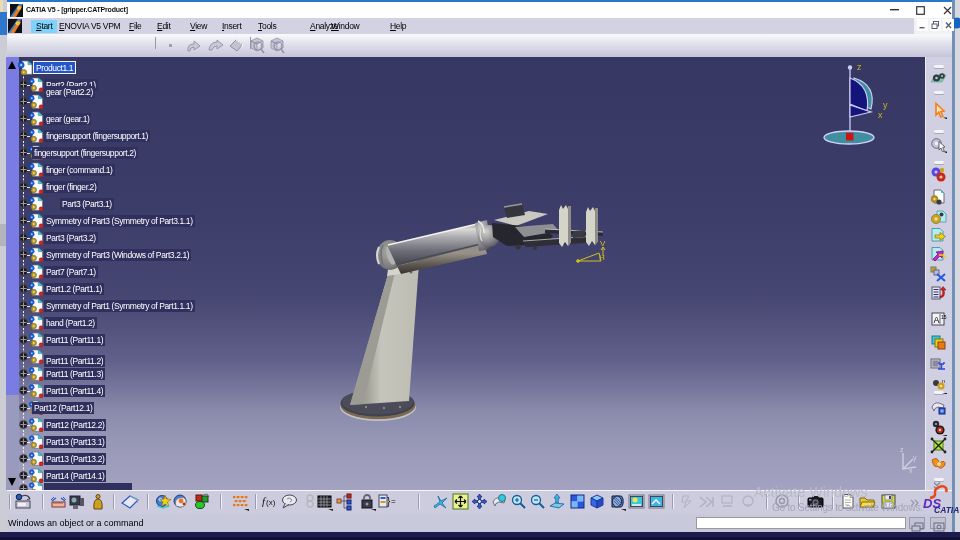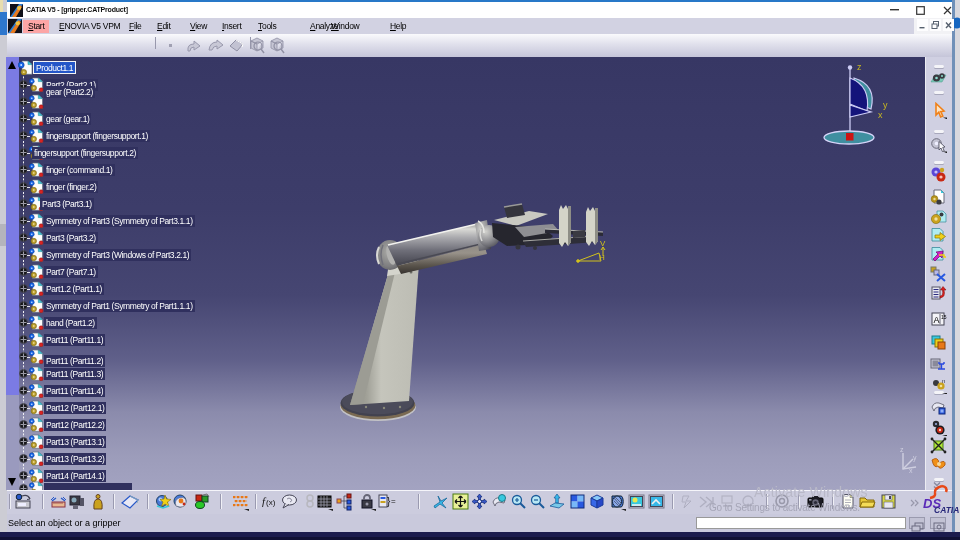--- a/index.html
+++ b/index.html
@@ -26,21 +26,21 @@
 #botbar{left:7px;top:490px;width:945px;height:24px;background:#ccccde;border-top:1px solid #f5f5fa}
 #statusbar{left:7px;top:514px;width:945px;height:18px;background:#c9c9dc}
 #statusbar .txt{left:1px;top:4px;font-size:9px;color:#000}
 #statusbar .inp{left:689px;top:2.5px;width:210px;height:12px;background:#fff;border:1px solid #999}
 #statusbar .sbtn{top:2.5px;width:16px;height:12px;background:#c2c2d4;border:1px solid #9a9aae}
 #botstrip{left:0;top:532px;width:960px;height:8px;background:#1b1b4d;border-bottom:3px solid #101034}
 .tlabel{position:absolute;white-space:nowrap;background:#30305e;color:#fff;font-size:8.5px;letter-spacing:-.4px;line-height:12px;padding:0 2px;height:12px}
 .ticon{position:absolute;width:15px;height:15px}
 .texp{position:absolute;width:9px;height:9px}
 #wm1{left:754px;top:484px;font-size:14px;color:#b9b9c8;letter-spacing:.2px}
-#wm2{left:709px;top:502px;font-size:10px;color:#a5a5b6;letter-spacing:-.2px}
+#wm2{left:772px;top:502px;font-size:10px;color:#a5a5b6;letter-spacing:-.2px}
 .ri{position:absolute;left:5px;width:17px;height:17px}
 .grip{position:absolute;left:8px;width:10px;height:2.5px;border-radius:2px;background:#f4f4f8;box-shadow:0 1px 0 #a8a8bc}
 .bi{position:absolute;height:18px}
 .bsep{position:absolute;top:3px;width:1px;height:15px;background:#9a9ab0;box-shadow:1px 0 0 #f0f0f6}
 </style></head>
 <body>
 <div id="stage">
 <svg width="0" height="0" style="position:absolute">
       <defs>
 <g id="pt">
@@ -93,21 +93,21 @@
         <path d="M1,1 L8,8 M8,1 L1,8" stroke="#333" stroke-width="1.2"></path>
       </svg>
 </div>
 <div class="abs" id="menubar">
   <svg class="abs" style="left:1px;top:1px;width:14px;height:14px" viewBox="0 0 13 13">
         <rect width="13" height="13" fill="#101018"></rect>
         <path d="M0 13 L9 0 L13 0 L4 13 Z" fill="#2d7dd2"></path>
         <path d="M2 13 L10 1 L12 3 L6 13 Z" fill="#e87a1e"></path>
         <circle cx="9" cy="4" r="2" fill="#f5c23c"></circle>
       </svg>
-  <div class="m" style="left:16px;background:#fca5a5;padding:0 5px"><u>S</u>tart</div>
+  <div class="m" style="left:24px;background:#7dd3fc;padding:0 5px"><u>S</u>tart</div>
   <div class="m" style="left:52px"><u>E</u>NOVIA V5 VPM</div>
   <div class="m" style="left:122px"><u>F</u>ile</div>
   <div class="m" style="left:150px"><u>E</u>dit</div>
   <div class="m" style="left:183px"><u>V</u>iew</div>
   <div class="m" style="left:215px"><u>I</u>nsert</div>
   <div class="m" style="left:251px"><u>T</u>ools</div>
   <div class="m" style="left:303px"><u>A</u>nalyze</div>
   <div class="m" style="left:324px"><u>W</u>indow</div>
   <div class="m" style="left:383px"><u>H</u>elp</div>
 </div>
@@ -332,21 +332,21 @@
         <use href="#pt"></use>
       </svg>
 <div class="tlabel" style="left:44px;top:180.5px">finger (finger.2)</div>
 <svg class="texp abs" style="left:18.5px;top:199.0px">
         <use href="#xp"></use>
       </svg>
 <div class="abs" style="left:27px;top:203.5px;width:3px;height:1px;background:#e8e8ee"></div>
 <svg class="ticon abs" style="left:29px;top:196.0px">
         <use href="#pt"></use>
       </svg>
-<div class="tlabel" style="left:40px;top:197.5px">Part3 (Part3.1)</div>
+<div class="tlabel" style="left:60px;top:197.5px">Part3 (Part3.1)</div>
 <svg class="texp abs" style="left:18.5px;top:216.0px">
         <use href="#xp"></use>
       </svg>
 <div class="abs" style="left:27px;top:220.5px;width:3px;height:1px;background:#e8e8ee"></div>
 <svg class="ticon abs" style="left:29px;top:213.0px">
         <use href="#pt"></use>
       </svg>
 <div class="tlabel" style="left:44px;top:214.5px">Symmetry of Part3 (Symmetry of Part3.1.1)</div>
 <svg class="texp abs" style="left:18.5px;top:233.0px">
         <use href="#xp"></use>
@@ -428,21 +428,21 @@
         <use href="#pt"></use>
       </svg>
 <div class="tlabel" style="left:44px;top:384.5px">Part11 (Part11.4)</div>
 <svg class="texp abs" style="left:18.5px;top:403.0px">
         <use href="#xp"></use>
       </svg>
 <div class="abs" style="left:27px;top:407.5px;width:3px;height:1px;background:#e8e8ee"></div>
 <svg class="ticon abs" style="left:29px;top:400.0px">
         <use href="#pt"></use>
       </svg>
-<div class="tlabel" style="left:44px;top:401.5px">Part12 (Part12.1)</div>
+<div class="tlabel" style="left:32px;top:401.5px">Part12 (Part12.1)</div>
 <svg class="texp abs" style="left:18.5px;top:420.0px">
         <use href="#xp"></use>
       </svg>
 <div class="abs" style="left:27px;top:424.5px;width:3px;height:1px;background:#e8e8ee"></div>
 <svg class="ticon abs" style="left:29px;top:417.0px">
         <use href="#pt"></use>
       </svg>
 <div class="tlabel" style="left:44px;top:418.5px">Part12 (Part12.2)</div>
 <svg class="texp abs" style="left:18.5px;top:437.0px">
         <use href="#xp"></use>
@@ -810,21 +810,21 @@
     </div>
     <svg class="abs" style="left:920px;top:484px;width:40px;height:32px" viewBox="0 0 40 32">
       <path d="M22,2 Q14,4 15,9 Q16,13 10,14" fill="none" stroke="#e84818" stroke-width="2.5"></path>
       <path d="M22,2 Q28,3 26,8" fill="none" stroke="#e84818" stroke-width="2.5"></path>
       <text x="3" y="24" font-size="13" font-weight="bold" font-style="italic" fill="#5a2ab8" font-family="Liberation Sans">DS</text>
       <text x="14" y="29" font-size="8.5" font-weight="bold" font-style="italic" fill="#28287a" font-family="Liberation Sans">CATIA</text>
     </svg>
 <div class="abs" id="wm1">Activate Windows</div>
 <div class="abs" id="wm2">Go to Settings to activate Windows.</div>
 <div class="abs" id="statusbar">
-  <div class="abs txt">Select an object or a gripper</div>
+  <div class="abs txt">Windows an object or a command</div>
   <div class="abs inp"></div>
   <div class="abs sbtn" style="left:902px"><svg width="14" height="10" style="margin:1px 0 0 1px">
           <rect x="4" y="1" width="8" height="6" fill="none" stroke="#6a6a80"></rect>
           <rect x="1" y="4" width="8" height="5" fill="#c2c2d4" stroke="#6a6a80"></rect>
         </svg></div>
       <div class="abs sbtn" style="left:923px"><svg width="14" height="10" style="margin:1px 0 0 1px">
           <rect x="2" y="1" width="10" height="8" fill="none" stroke="#6a6a80"></rect>
           <circle cx="7" cy="5" r="2" fill="none" stroke="#6a6a80"></circle>
         </svg></div>
 </div>

